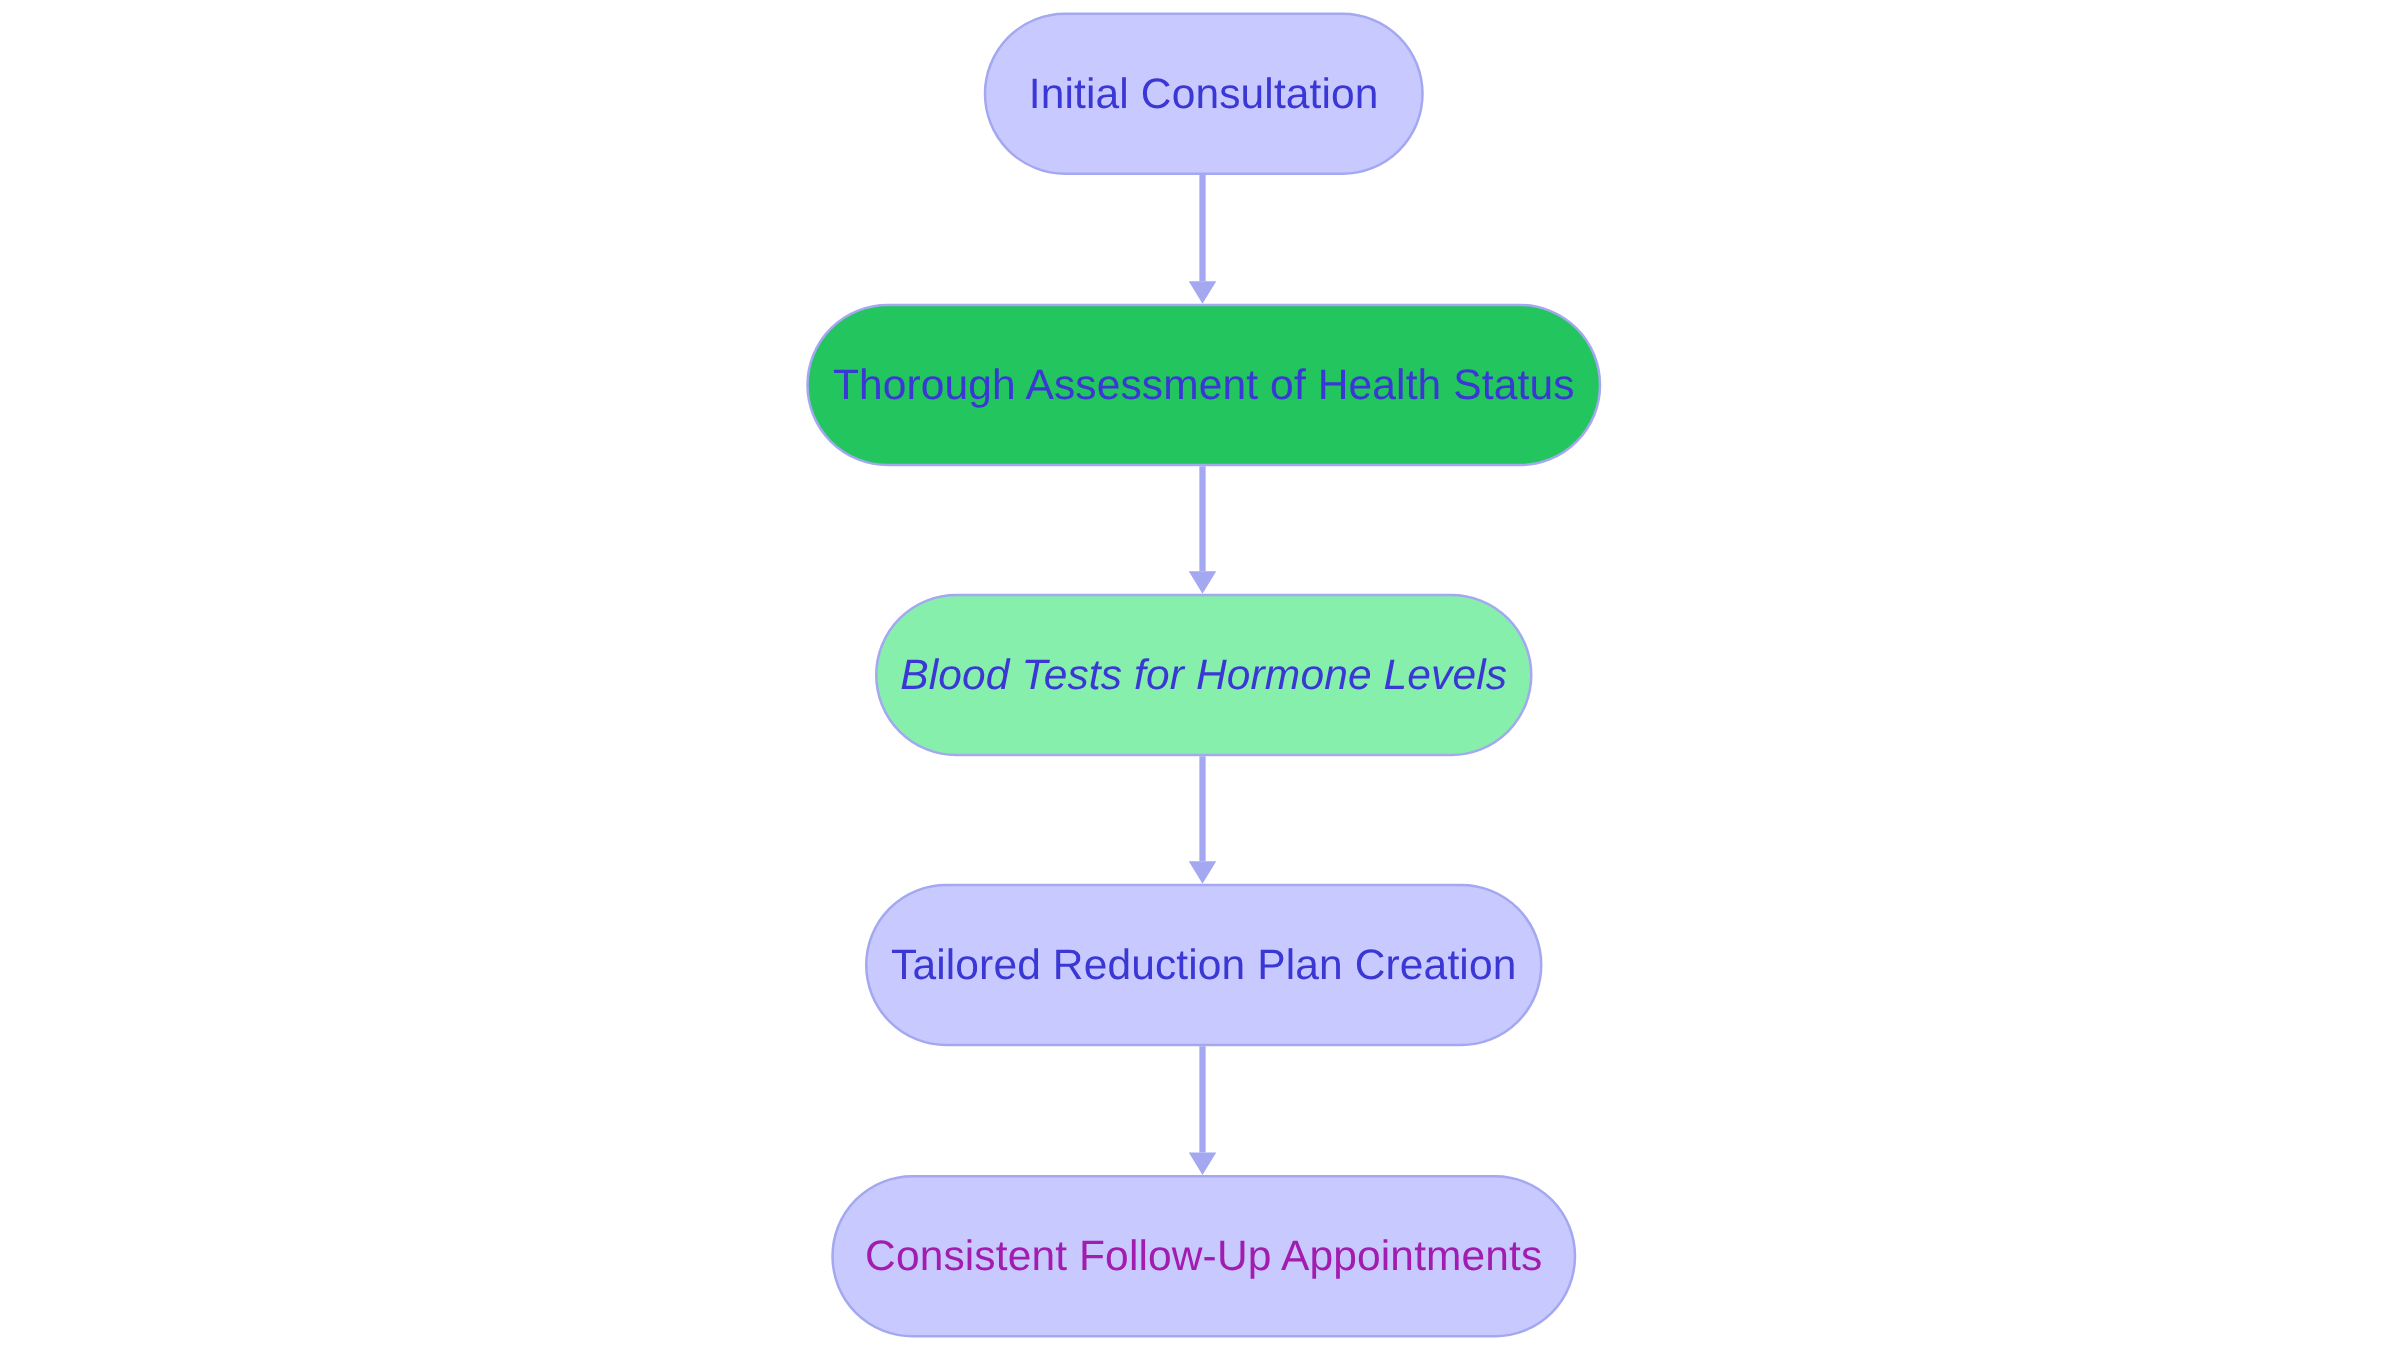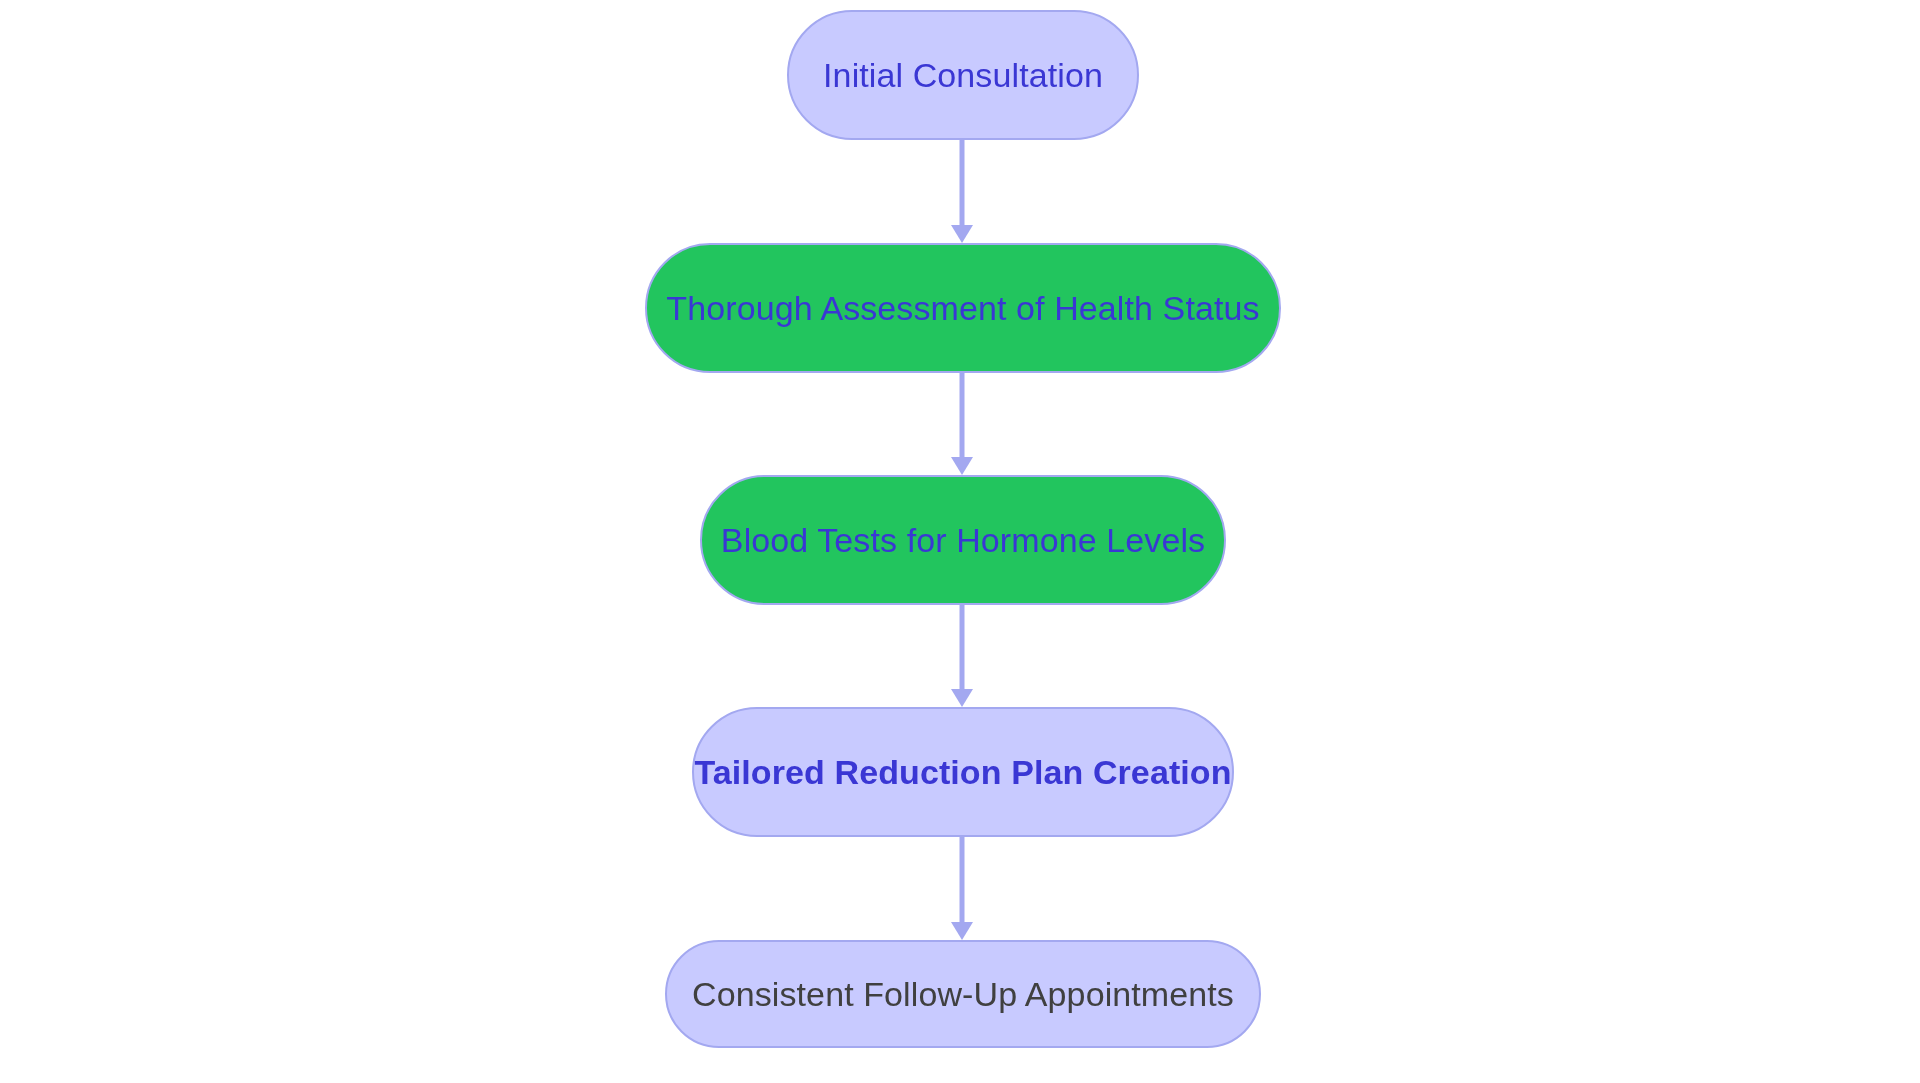--- a/index.html
+++ b/index.html
@@ -82,22 +82,22 @@
         <rect x="8.5" y="0" width="5" height="85" fill="#a3a8f0"></rect>
         <polygon points="0,85 22,85 11,103" fill="#a3a8f0"></polygon>
       </svg>
     </div>
     <div class="flow-node" style="left: 787px; top: 10px; width: 352px; height: 130px; background: rgb(200, 202, 255); border-color: rgb(163, 168, 240); color: rgb(58, 55, 212);">
       <span class="node-label">Initial Consultation</span>
     </div>
     <div class="flow-node" style="left: 645px; top: 243px; width: 636px; height: 130px; background: #22c55e; border-color: rgb(163, 168, 240); color: rgb(58, 55, 212);">
       <span class="node-label">Thorough Assessment of Health Status</span>
     </div>
-    <div class="flow-node" style="left: 700px; top: 475px; width: 526px; height: 130px; background: #22c55e; border-color: rgb(163, 168, 240); color: rgb(58, 55, 212);">
+    <div class="flow-node" style="left: 700px; top: 475px; width: 526px; height: 130px; background: #86efac; border-color: rgb(163, 168, 240); color: rgb(58, 55, 212); font-style: italic;">
       <span class="node-label">Blood Tests for Hormone Levels</span>
     </div>
-    <div class="flow-node" style="left: 692px; top: 707px; width: 542px; height: 130px; background: rgb(200, 202, 255); border-color: rgb(163, 168, 240); color: rgb(58, 55, 212); font-weight: bold;">
+    <div class="flow-node" style="left: 692px; top: 707px; width: 542px; height: 130px; background: rgb(200, 202, 255); border-color: rgb(163, 168, 240); color: rgb(58, 55, 212);">
       <span class="node-label">Tailored Reduction Plan Creation</span>
     </div>
-    <div class="flow-node" style="left: 665px; top: 940px; width: 596px; height: 108px; background: rgb(200, 202, 255); border-color: rgb(163, 168, 240); color: #404040;">
+    <div class="flow-node" style="left: 665px; top: 940px; width: 596px; height: 130px; background: rgb(200, 202, 255); border-color: rgb(163, 168, 240); color: #a21caf;">
       <span class="node-label">Consistent Follow-Up Appointments</span>
     </div>
   </div>
 
 </body></html>

